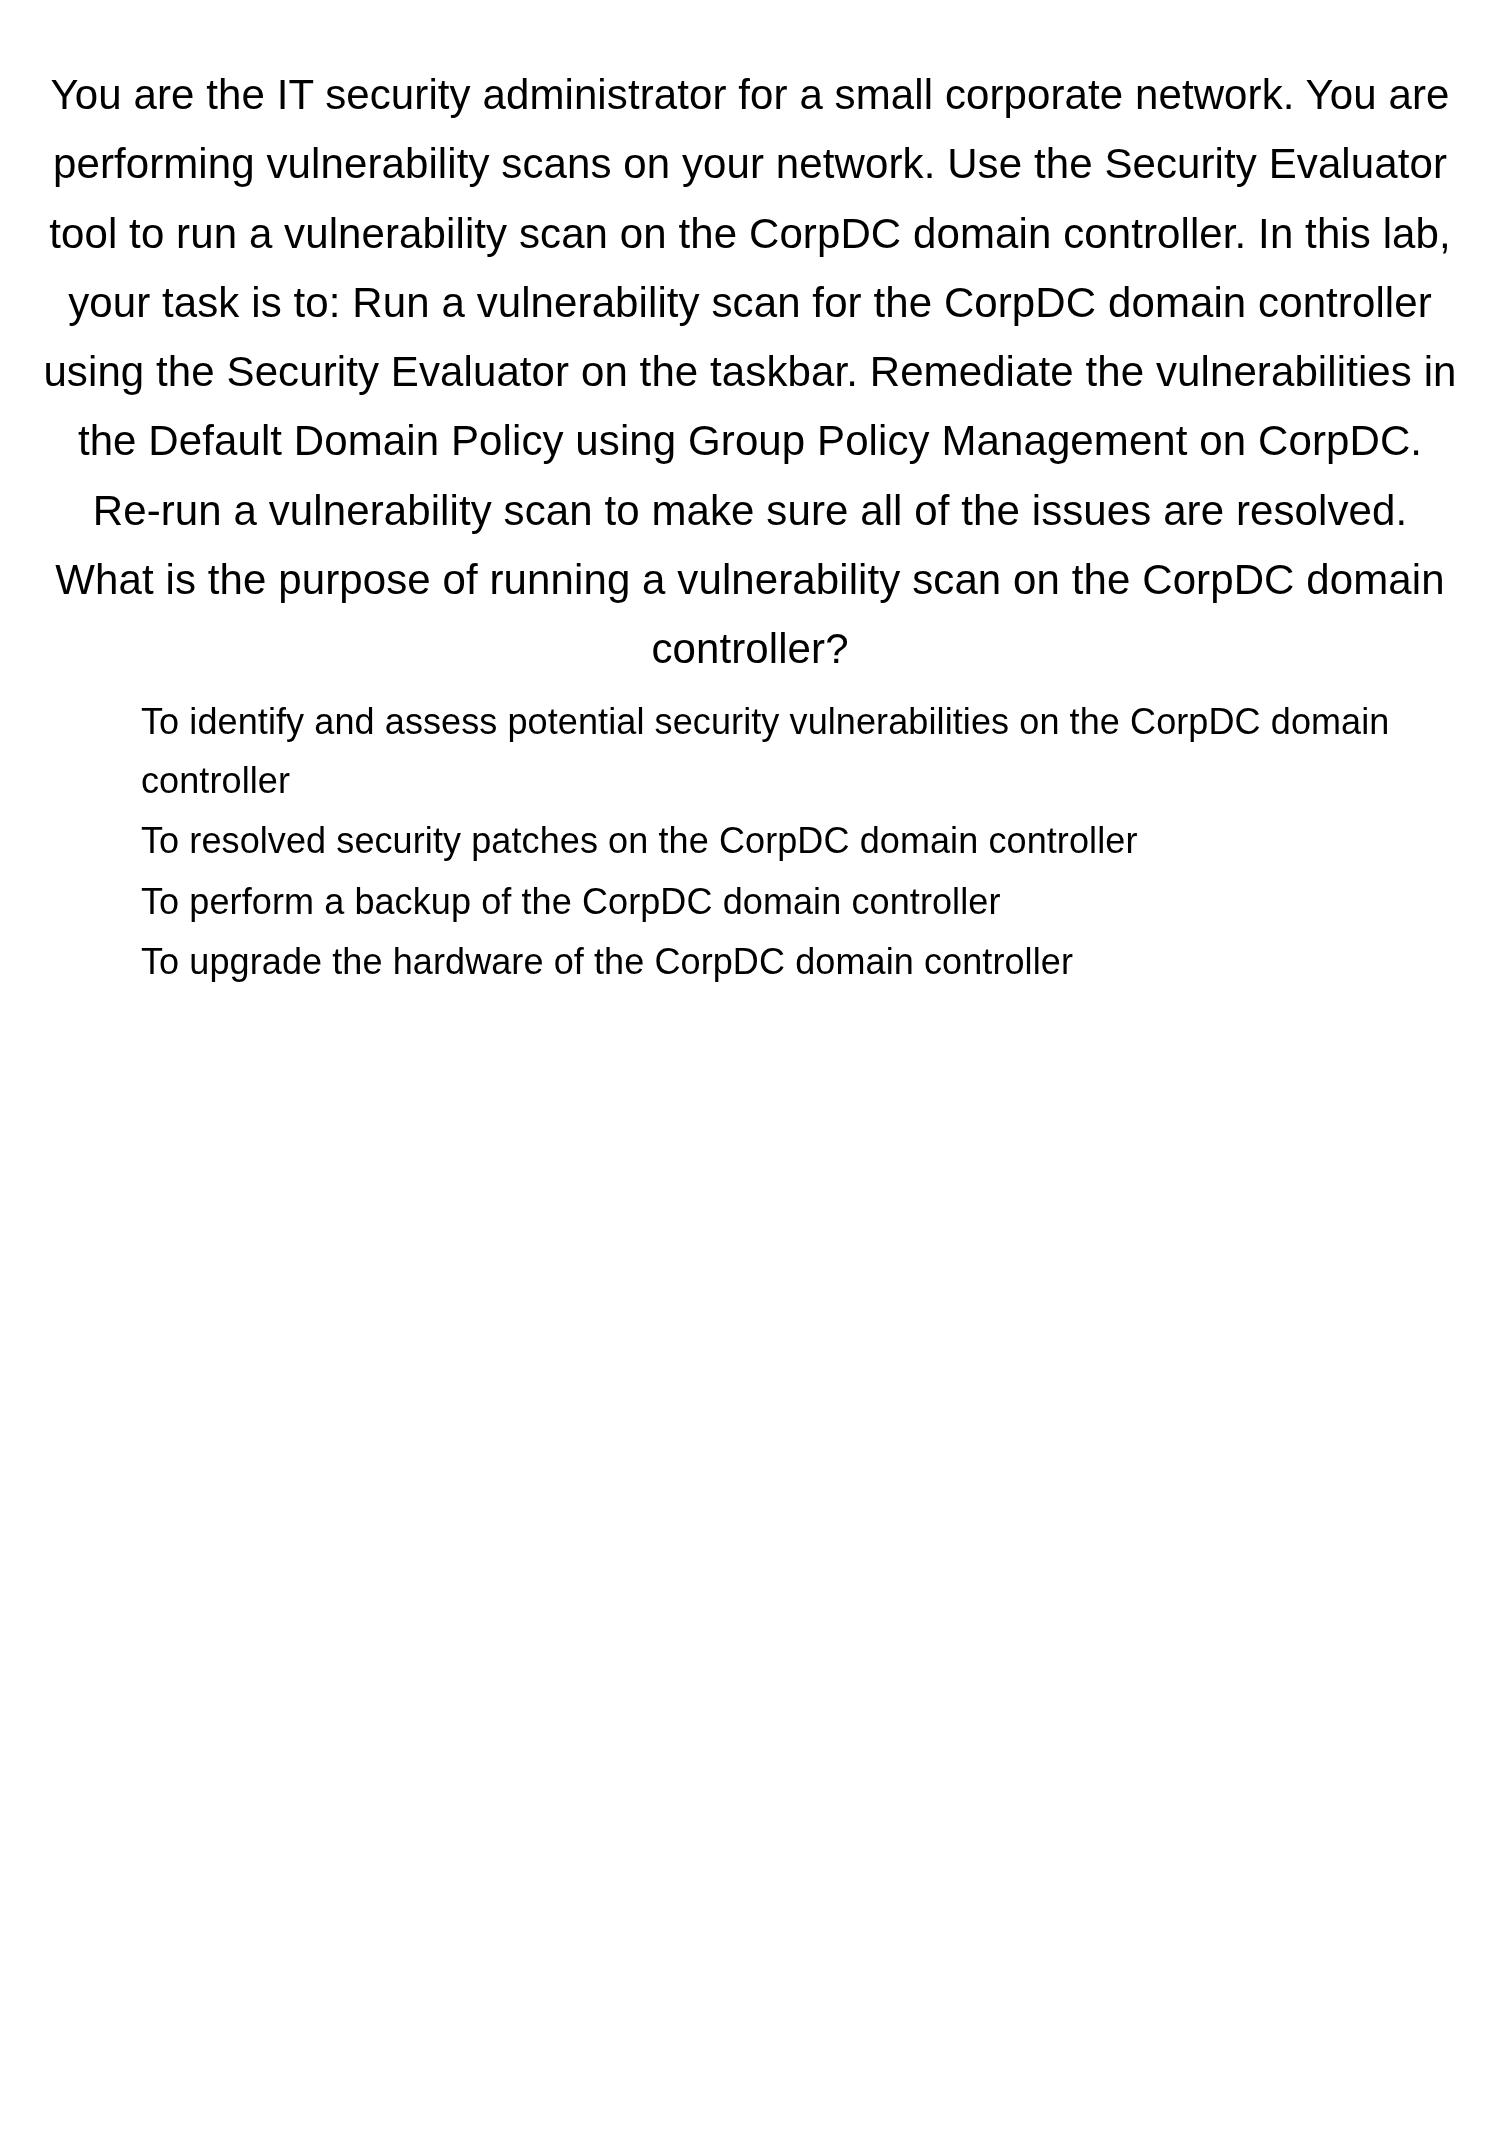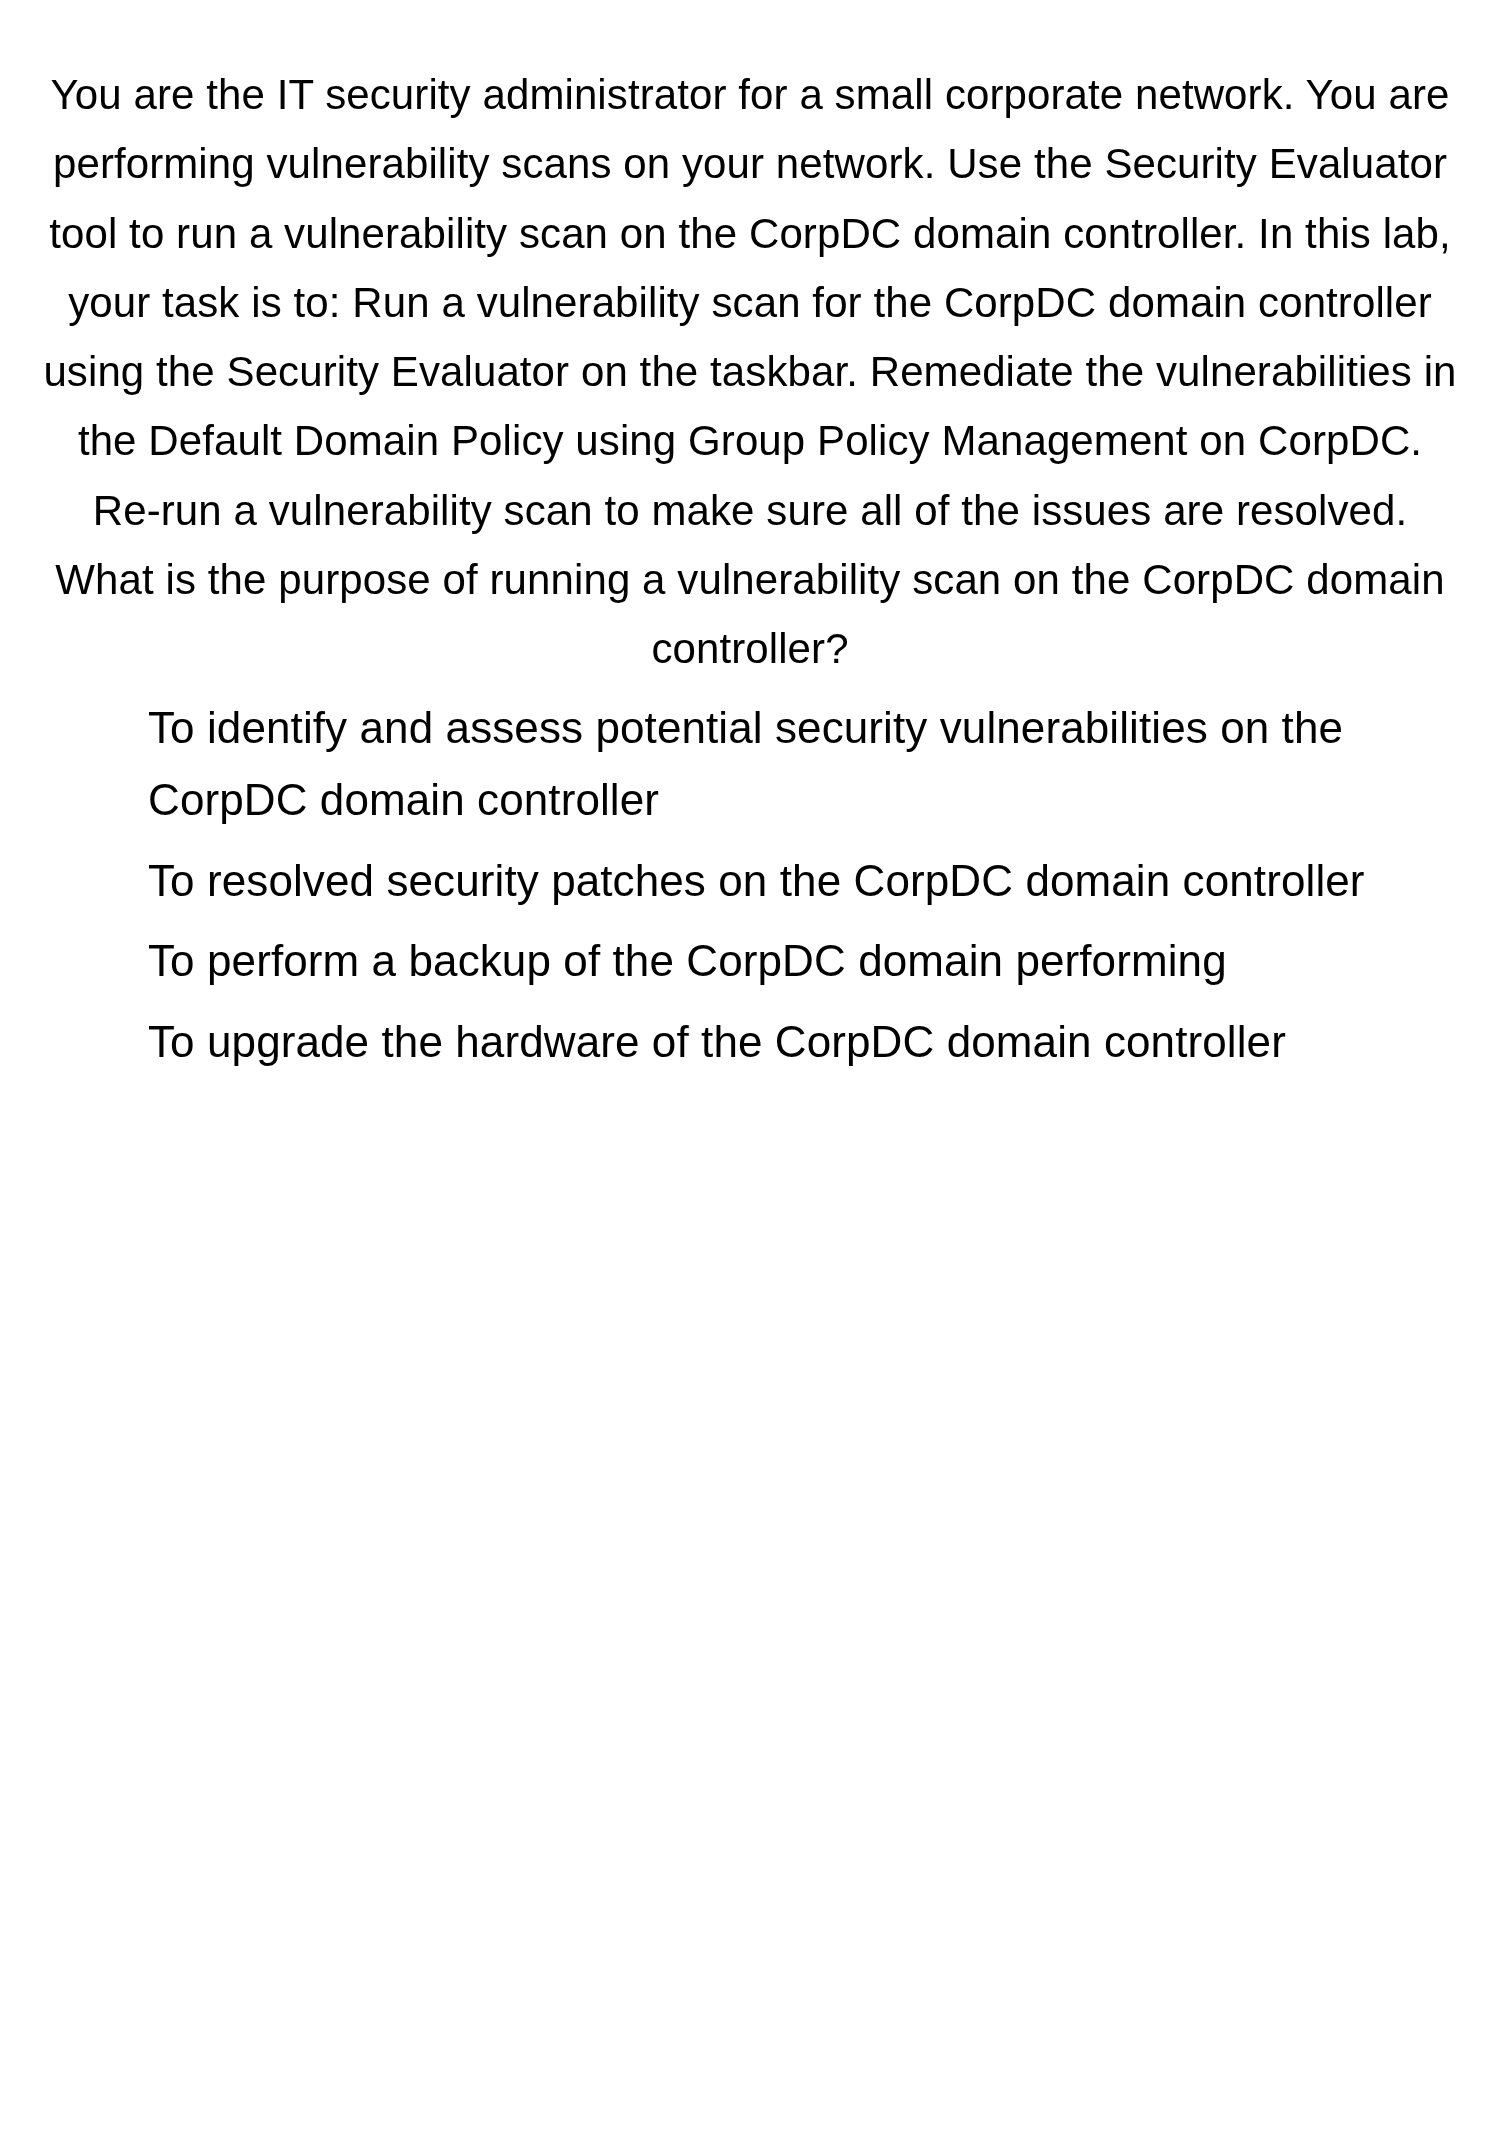--- a/index.html
+++ b/index.html
@@ -21,30 +21,30 @@
     font-weight: 400;
     letter-spacing: 0.1px;
     margin-bottom: 8px;
     text-align: center;
   }
   .answers {
     padding-left: 100px;
     padding-right: 10px;
   }
   .answer-option {
-    font-size: 44px;
+    font-size: 36px;
     line-height: 1.65;
     font-weight: 400;
     letter-spacing: 0.1px;
-    margin: 8px;
+    margin: 1px;
   }
 </style>
 </head>
 <body>
 
 <div class="question-text">You are the IT security administrator for a small corporate network. You are performing vulnerability scans on your network. Use the Security Evaluator tool to run a vulnerability scan on the CorpDC domain controller. In this lab, your task is to: Run a vulnerability scan for the CorpDC domain controller using the Security Evaluator on the taskbar. Remediate the vulnerabilities in the Default Domain Policy using Group Policy Management on CorpDC. Re-run a vulnerability scan to make sure all of the issues are resolved. What is the purpose of running a vulnerability scan on the CorpDC domain controller?</div>
 
 <div class="answers">
   <div class="answer-option">To identify and assess potential security vulnerabilities on the CorpDC domain controller</div>
   <div class="answer-option">To resolved security patches on the CorpDC domain controller</div>
-  <div class="answer-option">To perform a backup of the CorpDC domain performing</div>
+  <div class="answer-option">To perform a backup of the CorpDC domain controller</div>
   <div class="answer-option">To upgrade the hardware of the CorpDC domain controller</div>
 </div>
 
 </body></html>

